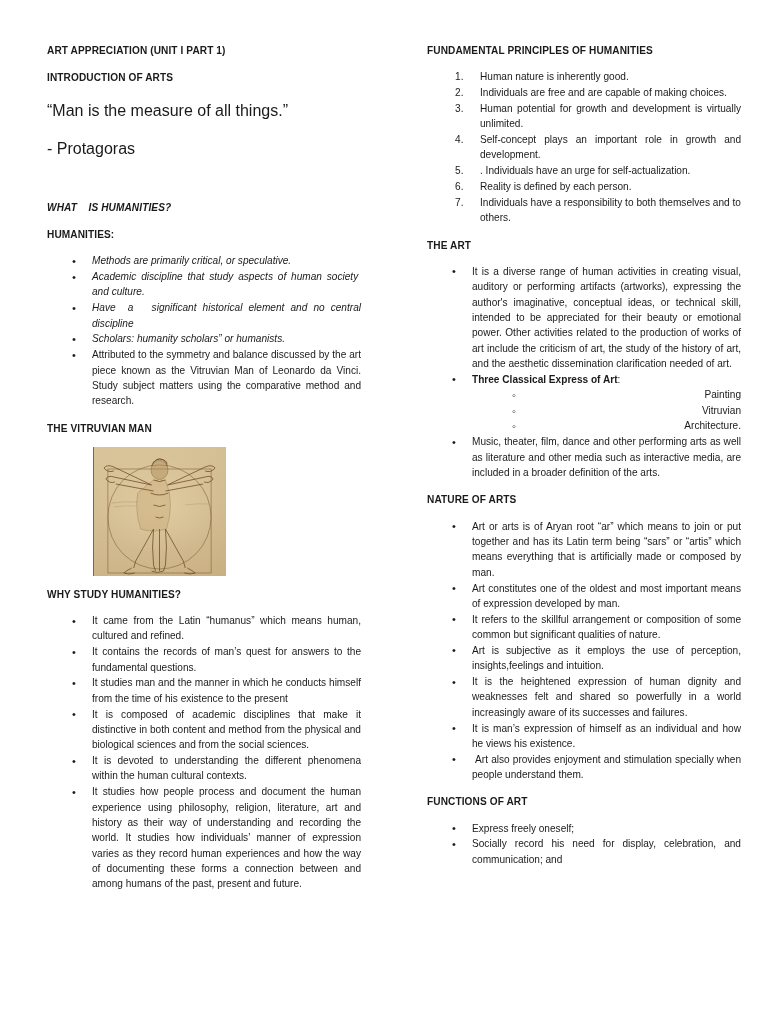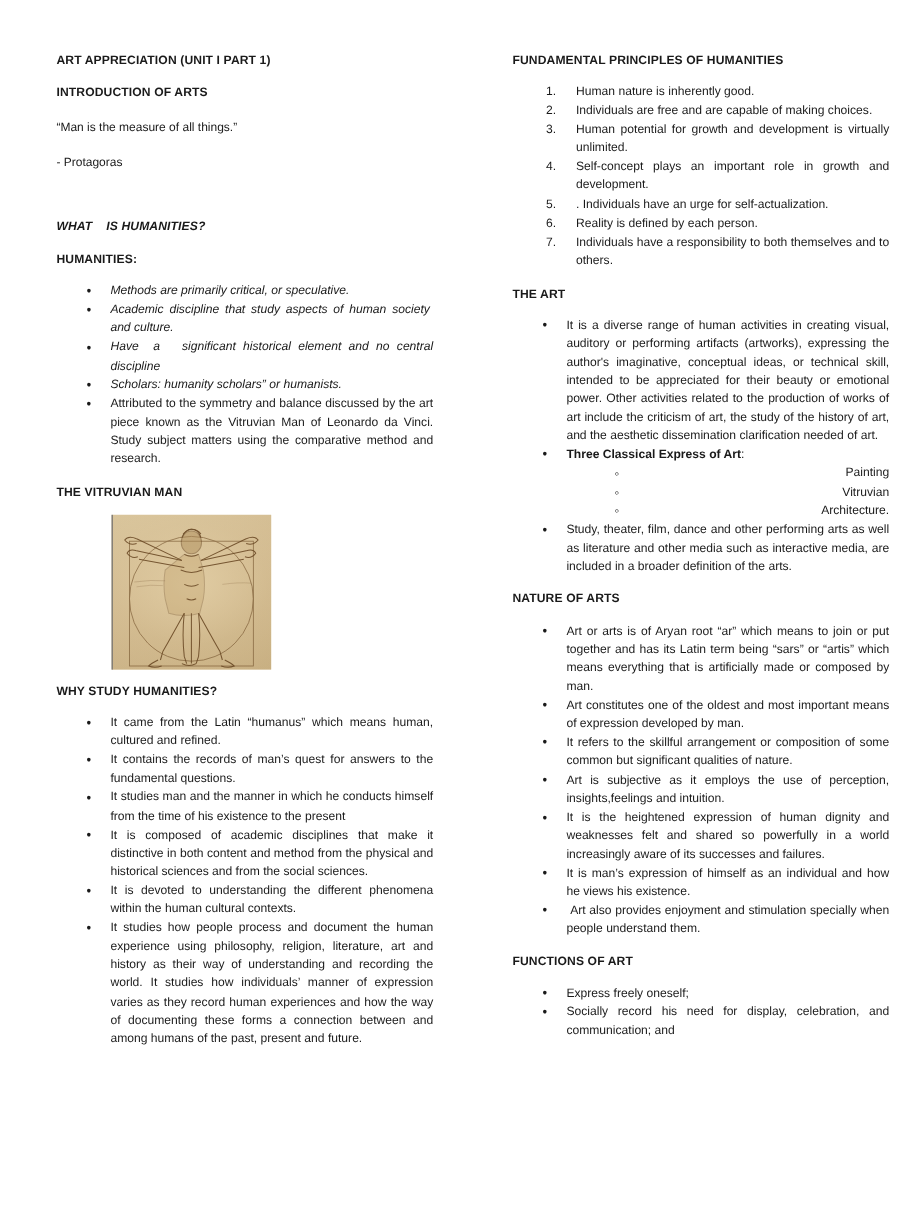--- a/index.html
+++ b/index.html
@@ -34,21 +34,21 @@
   .h {
     font-weight: bold;
     font-size: 10.1px;
     line-height: 1.32;
     letter-spacing: 0.1px;
     margin: 0 0 14px 0;
   }
   .h.italic { font-style: italic; }
   .h.tight { margin-bottom: 12px; }
   .para {
-    font-size: 10px;
+    font-size: 16px;
     line-height: 1.5;
     margin: 0 0 14px 0;
   }
   .spacer-lg { height: 26px; }
 
   ul.bul, ol.num {
     margin: 0 0 13px 0;
     padding: 0;
     list-style: none;
   }
@@ -213,21 +213,21 @@
       </div>
 
       <div class="fig-caption-spacer"></div>
 
       <div class="h tight">WHY STUDY HUMANITIES?</div>
 
       <ul class="bul">
         <li>It came from the Latin “humanus” which means human, cultured and refined.</li>
         <li>It contains the records of man’s quest for answers to the fundamental questions.</li>
         <li>It studies man and the manner in which he conducts himself from the time of his existence to the present</li>
-        <li>It is composed of academic disciplines that make it distinctive in both content and method from the physical and historical sciences and from the social sciences.</li>
+        <li>It is composed of academic disciplines that make it distinctive in both content and method from the physical and biological sciences and from the social sciences.</li>
         <li>It is devoted to understanding the different phenomena within the human cultural contexts.</li>
         <li>It studies how people process and document the human experience using philosophy, religion, literature, art and history as their way of understanding and recording the world. It studies how individuals’ manner of expression varies as they record human experiences and how the way of documenting these forms a connection between and among humans of the past, present and future.</li>
       </ul>
 
     </div>
 
     <div class="col">
 
       <div class="h tight">FUNDAMENTAL PRINCIPLES OF HUMANITIES</div>
 
@@ -246,21 +246,21 @@
       <ul class="bul">
         <li>It is a diverse range of human activities in creating visual, auditory or performing artifacts (artworks), expressing the author's imaginative, conceptual ideas, or technical skill, intended to be appreciated for their beauty or emotional power. Other activities related to the production of works of art include the criticism of art, the study of the history of art, and the aesthetic dissemination clarification needed of art.</li>
         <li>
           <span class="b">Three Classical Express of Art</span><span>:</span>
           <ul class="sub">
             <li>Painting</li>
             <li>Vitruvian</li>
             <li>Architecture.</li>
           </ul>
         </li>
-        <li>Study, theater, film, dance and other performing arts as well as literature and other media such as interactive media, are included in a broader definition of the arts.</li>
+        <li>Music, theater, film, dance and other performing arts as well as literature and other media such as interactive media, are included in a broader definition of the arts.</li>
       </ul>
 
       <div class="h tight">NATURE OF ARTS</div>
 
       <ul class="bul">
         <li>Art or arts is of Aryan root “ar” which means to join or put together and has its Latin term being “sars” or “artis” which means everything that is artificially made or composed by man.</li>
         <li>Art constitutes one of the oldest and most important means of expression developed by man.</li>
         <li>It refers to the skillful arrangement or composition of some common but significant qualities of nature.</li>
         <li>Art is subjective as it employs the use of perception, insights,feelings and intuition.</li>
         <li>It is the heightened expression of human dignity and weaknesses felt and shared so powerfully in a world increasingly aware of its successes and failures.</li>

